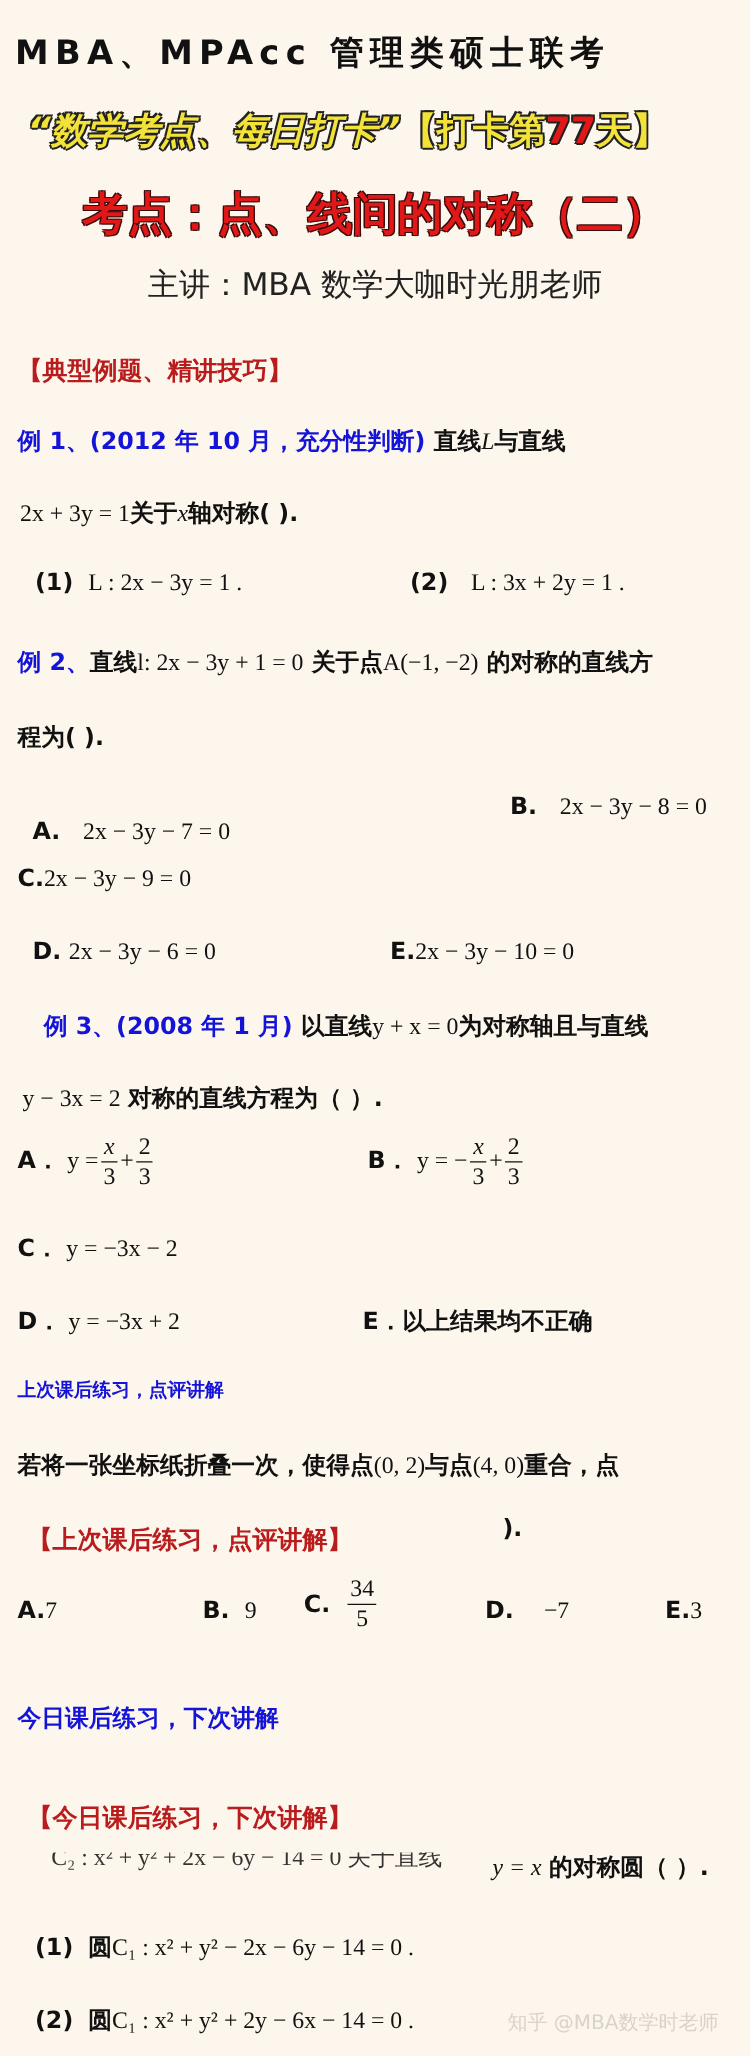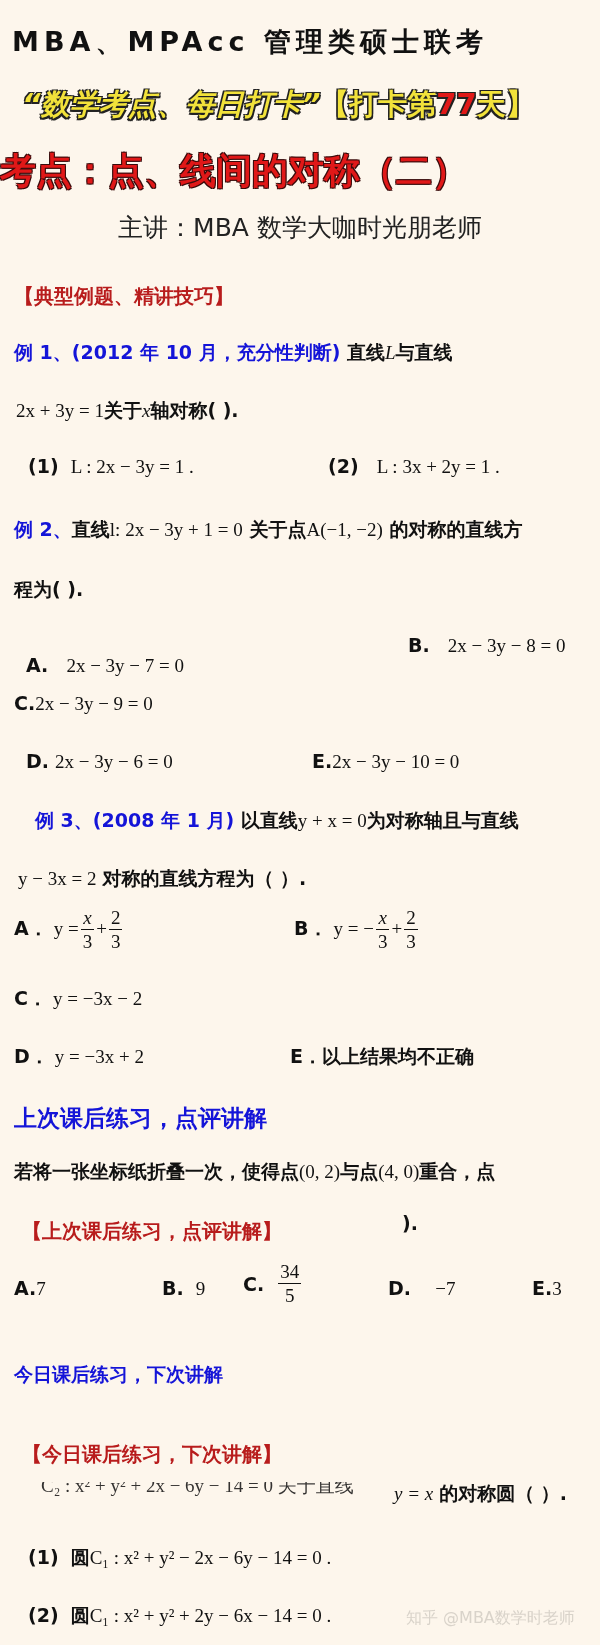--- a/index.html
+++ b/index.html
@@ -21,21 +21,21 @@
     font-size:27px; font-weight:bold; letter-spacing:5px; color:#111;
   }
   .hdr2 {
     top:85px; left:22px; font-size:29px; font-weight:bold; font-style:italic;
     color:#f2e23a;
     text-shadow: -1.5px -1.5px 0 #222, 1.5px -1.5px 0 #222, -1.5px 1.5px 0 #222, 1.5px 1.5px 0 #222, 0 2px 0 #222;
   }
   .hdr2 .tag { font-style:normal; }
   .hdr2 .num { color:#e01818; }
   .hdr3 {
-    top:147px; left:0; width:600px; text-align:left;
+    top:147px; left:0; width:600px; text-align:center;
     font-size:36px; font-weight:bold; color:#e01818;
     text-shadow: -1px -1px 0 #3a0b0b, 1px -1px 0 #3a0b0b, -1px 1px 0 #3a0b0b, 1px 1px 0 #3a0b0b;
   }
   .hdr4 { top:211px; left:0; width:600px; text-align:center; font-size:25px; color:#222; }
   .sec { font-size:20px; font-weight:bold; }
   .line { font-size:19px; }
   .frac { display:inline-block; vertical-align:middle; text-align:center; line-height:1; margin:0 2px; }
   .frac span { display:block; padding:0 2px; }
   .frac .num { border-bottom:1.4px solid #111; padding-bottom:2px; }
   .frac .den { padding-top:2px; }
@@ -106,21 +106,21 @@
 <div class="abs line" style="top:986px;left:14px;">
   <span class="b">C．</span>&nbsp;<span class="math">y = −3x − 2</span>
 </div>
 <div class="abs line" style="top:1044px;left:14px;">
   <span class="b">D．</span>&nbsp;<span class="math">y = −3x + 2</span>
 </div>
 <div class="abs line b" style="top:1044px;left:290px;">
   <span>E．</span><span>以上结果均不正确</span>
 </div>
 
-<div class="abs sec blue" style="top:1103px;left:14px;font-size:23px;">上次课后练习，点评讲解</div>
+<div class="abs sec blue" style="top:1103px;left:14px;font-size:15px;">上次课后练习，点评讲解</div>
 <div class="abs line b" style="top:1159px;left:14px;">
   <span>若将一张坐标纸折叠一次，使得点</span><span class="math">(0, 2)</span><span>与点</span><span class="math">(4, 0)</span><span>重合，点</span>
 </div>
 <div class="abs sec" style="top:1218px;left:22px;color:#b81c1c;">【上次课后练习，点评讲解】</div>
 <div class="abs line b" style="top:1212px;left:402px;">).</div>
 <div class="abs line" style="top:1277px;left:14px;">
   <span class="b">A.</span><span class="math">7</span>
 </div>
 <div class="abs line" style="top:1277px;left:126px;margin-left:36px;">
   <span class="b">B.</span>&nbsp;&nbsp;<span class="math">9</span>

